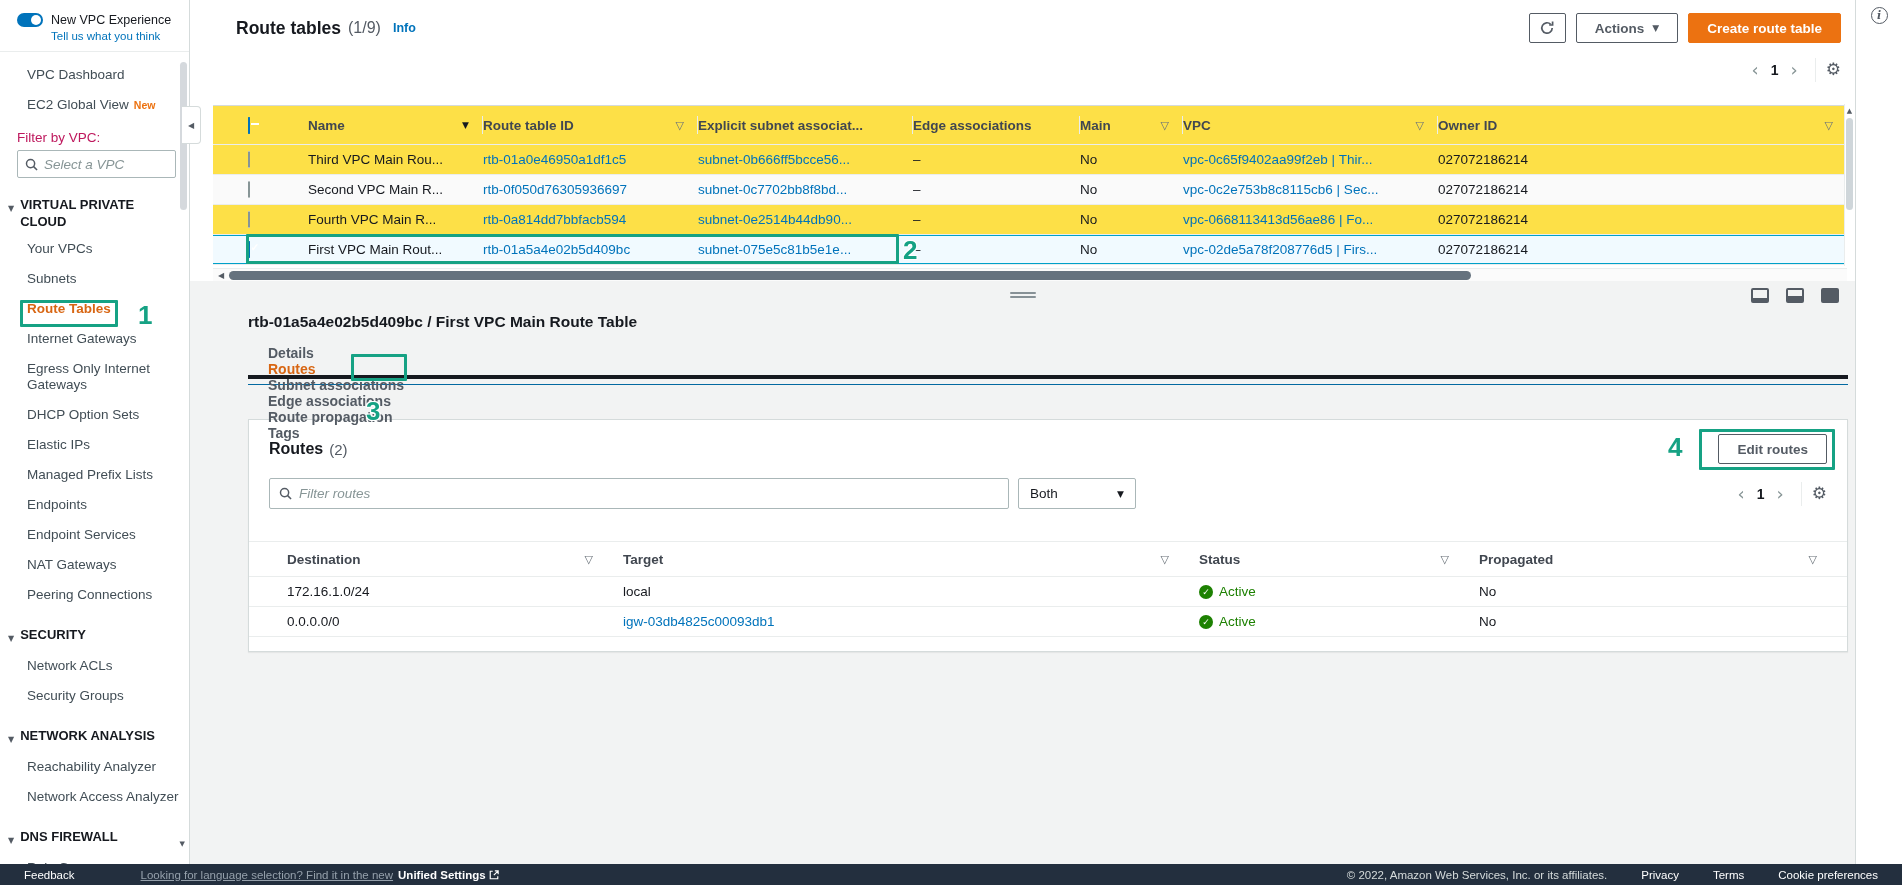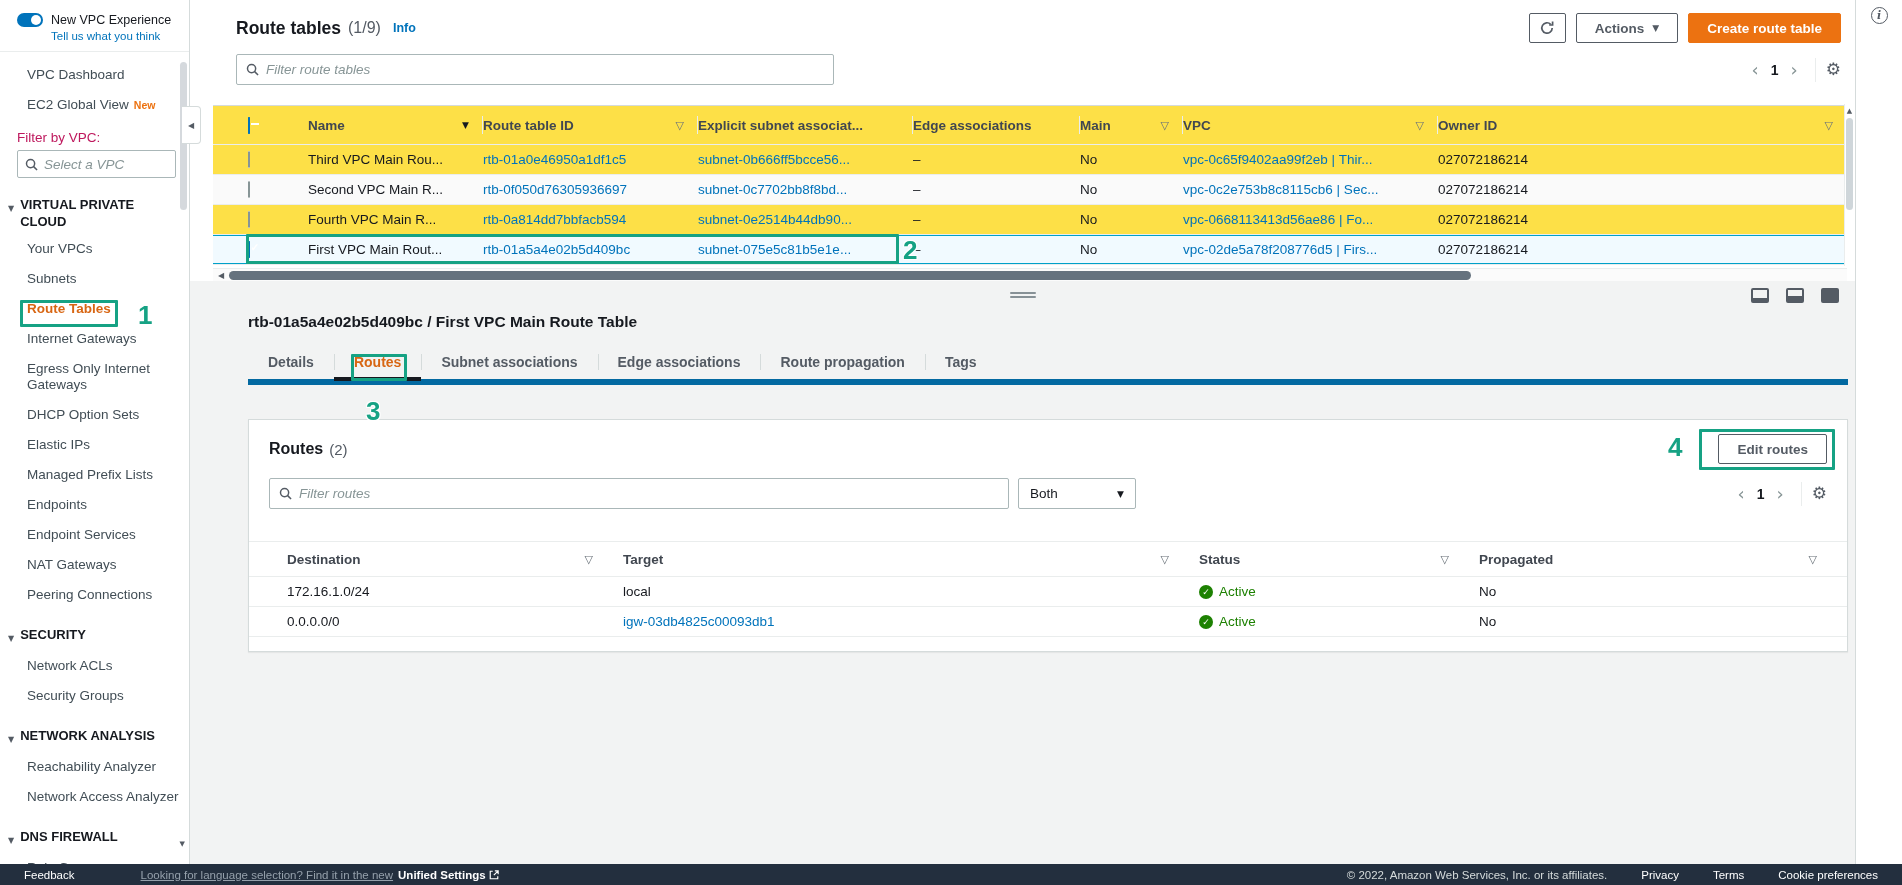--- a/index.html
+++ b/index.html
@@ -82,21 +82,21 @@
   
   .detail-section { position:relative; height:583px; background:#f2f3f3; padding:0 7px 0 58px; }
   .drag-handle { position:absolute; left:50%; top:9px; transform:translateX(-50%); display:flex; flex-direction:column; gap:2px; cursor:row-resize; padding:2px; }
   .drag-handle i { display:block; width:26px; height:2px; background:#879196; border-radius:2px; }
   .layout-icons { position:absolute; right:16px; top:7px; display:flex; gap:17px; }
   .li { width:18px; height:15px; border:2px solid #545b64; border-radius:2px; position:relative; cursor:pointer; }
   .li.bottom-bar::after { content:""; position:absolute; left:0; right:0; bottom:0; height:3px; background:#545b64; }
   .li.bottom-half::after { content:""; position:absolute; left:0; right:0; bottom:0; height:5px; background:#545b64; }
   .li.full { background:#545b64; }
   .detail-title { padding-top:32px; font-size:15.5px; font-weight:700; color:#16191f; }
-  .tabs { display:flex; margin-top:14px; border-bottom:6px solid #0369a1; height:40px; }
+  .tabs { display:flex; margin-top:14px; border-bottom:1px solid #0369a1; height:40px;flex-direction:column; }
   .tab { position:relative; display:flex; align-items:center; padding:0 20px; font-weight:700; font-size:14px; color:#545b64; cursor:pointer; }
   .tab + .tab::before { content:""; position:absolute; left:0; top:9px; bottom:9px; width:1px; background:#d5dbdb; }
   .tab.active { color:#d86613; }
   .tab.active::after { content:""; position:absolute; left:0; right:0; bottom:-2px; height:4px; background:#16191f; }
 
   .card { margin-top:34px; background:#fff; border:1px solid #d5dbdb; box-shadow:0 1px 1px rgba(0,0,0,.05); padding-bottom:14px; }
   .card-header { display:flex; align-items:center; padding:14px 20px 0 20px; }
   .card-title { font-size:16px; font-weight:700; }
   .card-count { margin-left:6px; font-size:15px; color:#545b64; }
   .card-header .btn { margin-left:auto; }
@@ -225,27 +225,20 @@
                 </svg>
             </button>
             <button class="btn">
               <span>Actions</span>
                 <span class="tri icon">▼</span>
             </button>
             <button class="btn btn-primary">Create route table</button>
           </div>
         </div>
         <div class="toolbar-row">
-          <div class="search-box">
-            <svg width="13" height="13" viewBox="0 0 14 14">
-                <circle cx="6" cy="6" r="4.4" fill="none" stroke="#545b64" stroke-width="1.6"></circle>
-                <line x1="9.3" y1="9.3" x2="13" y2="13" stroke="#545b64" stroke-width="1.6"></line>
-              </svg>
-            <input type="text" placeholder="Filter route tables" style="">
-          </div>
           <div class="pagination">
             <span class="page-chevron">‹</span>
             <span class="page-num">1</span>
             <span class="page-chevron">›</span>
             <span class="pag-divider"></span>
             <span class="gear icon">⚙</span>
           </div>
         </div>
       </div>
 

